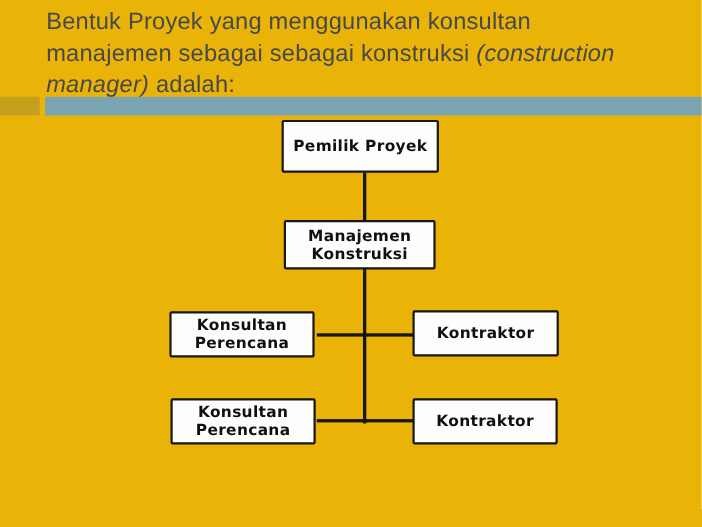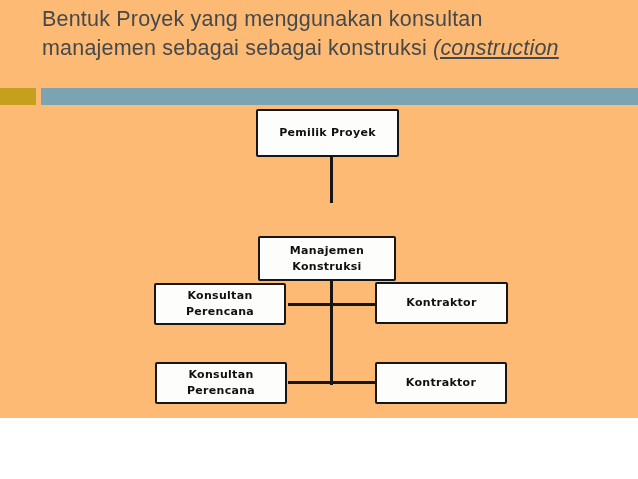--- a/index.html
+++ b/index.html
@@ -1,28 +1,28 @@
 <!DOCTYPE html>
 <html><head>
 <meta charset="utf-8">
 <style>
   html,body { margin:0; padding:0; background:#ffffff; }
   .slide {
-    position:relative; width:638px; height:418px;
-    background:#fdba74; overflow:hidden;
+    position:relative; width:638px; height:479px;
+    background:#eab308; overflow:hidden;
     font-family:"Liberation Sans", sans-serif;
   }
 
   
   .title {
     position:absolute; left:42px; top:5px; width:570px;
     color:#46494b; font-size:21.5px; line-height:29px;
     letter-spacing:0.2px;
   }
-  .title .it { font-style:italic;text-decoration:underline; }
+  .title .it { font-style:italic; }
 
   
   .bar { position:absolute; top:88px; height:17px; }
   .bar-gold { left:0; width:36px; }
   .bar-teal { left:41px; width:597px; }
 
   
   .chart { position:absolute; left:0; top:0; width:638px; height:479px; }
 
   .conn { position:absolute; background:#161616; }
@@ -32,37 +32,37 @@
   .conn-h2 { left:288px; top:381px; width:88px; height:3px; }
 
   .obox {
     position:absolute;
     background:#fdfdfb;
     border:2.5px solid #161616;
     border-radius:2px;
     display:flex; align-items:center; justify-content:center;
     text-align:center;
     font-family:"DejaVu Sans", sans-serif;
-    font-weight:bold; font-size:11px; line-height:16px;
+    font-weight:bold; font-size:14px; line-height:16px;
     color:#101010; letter-spacing:0.3px;
     white-space:pre-line;
   }
   
   .obox::after {
     content:""; position:absolute; z-index:-1;
     left:9px; top:8px; width:100%; height:100%;
     background:
       repeating-linear-gradient(45deg,  rgba(255,255,255,0.30) 0 1.5px, transparent 1.5px 5px),
       repeating-linear-gradient(135deg, rgba(130,130,130,0.55) 0 2px,   transparent 2px 7px),
       #1e1e1e;
     border-radius:2px;
   }
 
   .n-pemilik    { left:256px; top:109px; width:139px; height:44px; }
-  .n-manajemen  { left:258px; top:200px; width:134px; height:41px;margin-top:36px; }
+  .n-manajemen  { left:258px; top:200px; width:134px; height:41px; }
   .n-konsultan1 { left:154px; top:283px; width:128px; height:38px; }
   .n-kontraktor1{ left:375px; top:282px; width:129px; height:38px; }
   .n-konsultan2 { left:155px; top:362px; width:128px; height:38px; }
   .n-kontraktor2{ left:375px; top:362px; width:128px; height:38px; }
 
   
   .caption {
     position:absolute; left:64px; top:436px; width:560px;
     font-size:17.5px; color:#121212; letter-spacing:0.1px;
     white-space:nowrap;
@@ -75,20 +75,24 @@
 
 <div class="slide">
 
   <div class="title">
     <div>
       <span>Bentuk Proyek yang menggunakan konsultan</span>
     </div>
     <div>
       <span>manajemen sebagai sebagai konstruksi</span>
       <span class="it">(construction</span>
+    </div>
+    <div>
+      <span class="it">manager)</span>
+      <span>adalah:</span>
     </div>
   </div>
 
   <div class="bar bar-gold" style="background-color: rgb(196, 160, 28);"></div>
   <div class="bar bar-teal" style="background-color: rgb(123, 164, 178);"></div>
 
   <div class="chart">
 
     <div class="conn conn-v1"></div>
     <div class="conn conn-v2"></div>

